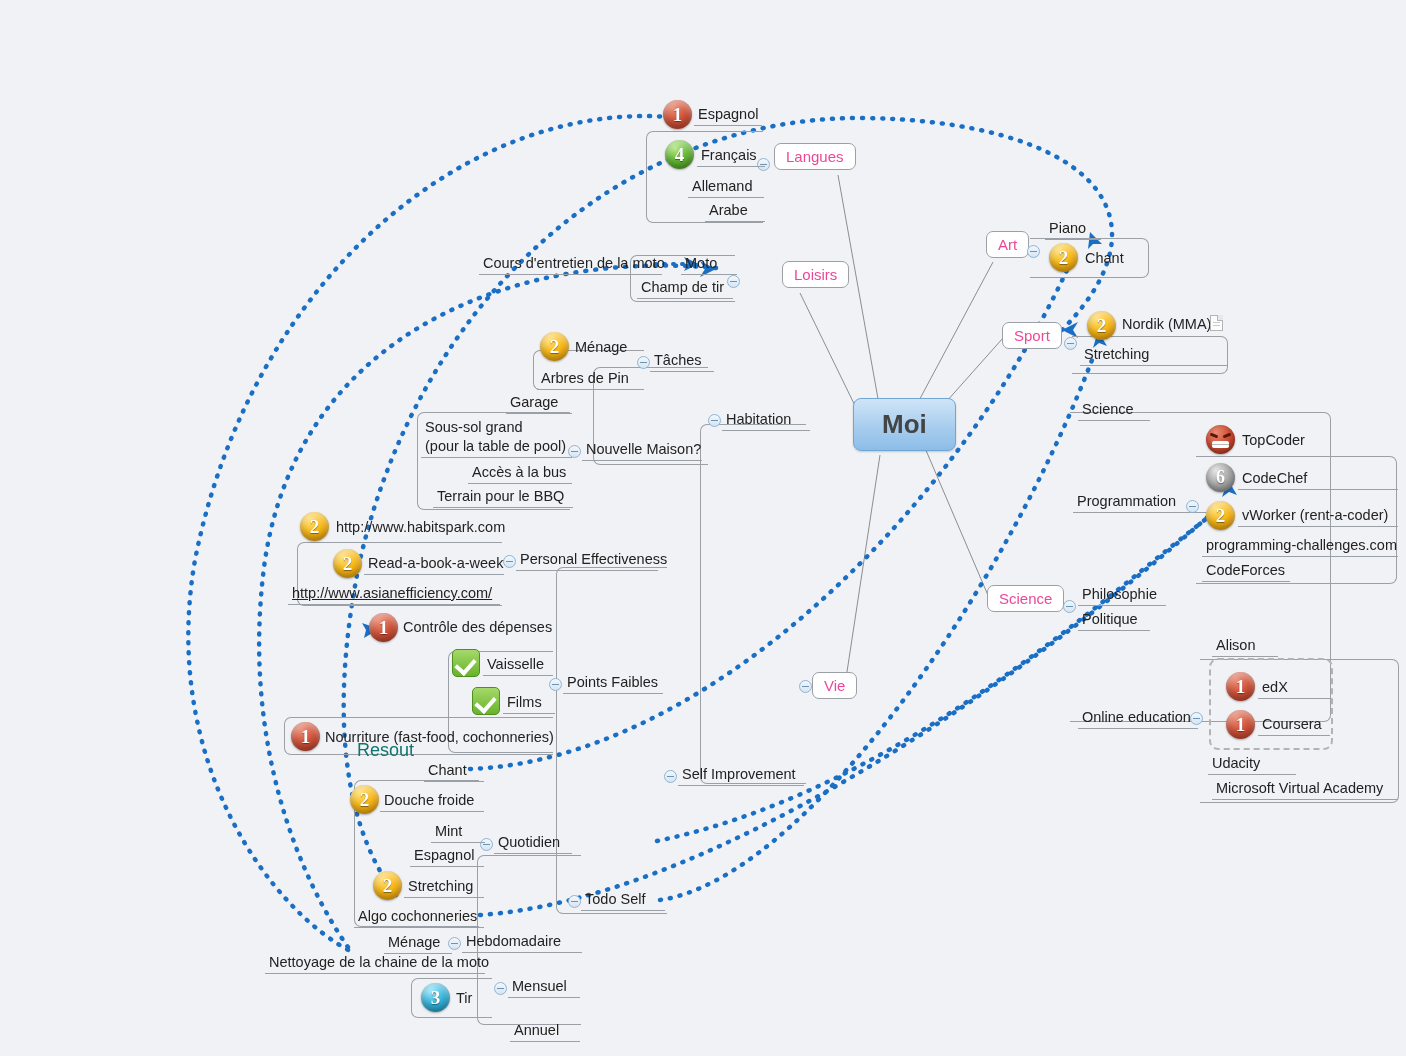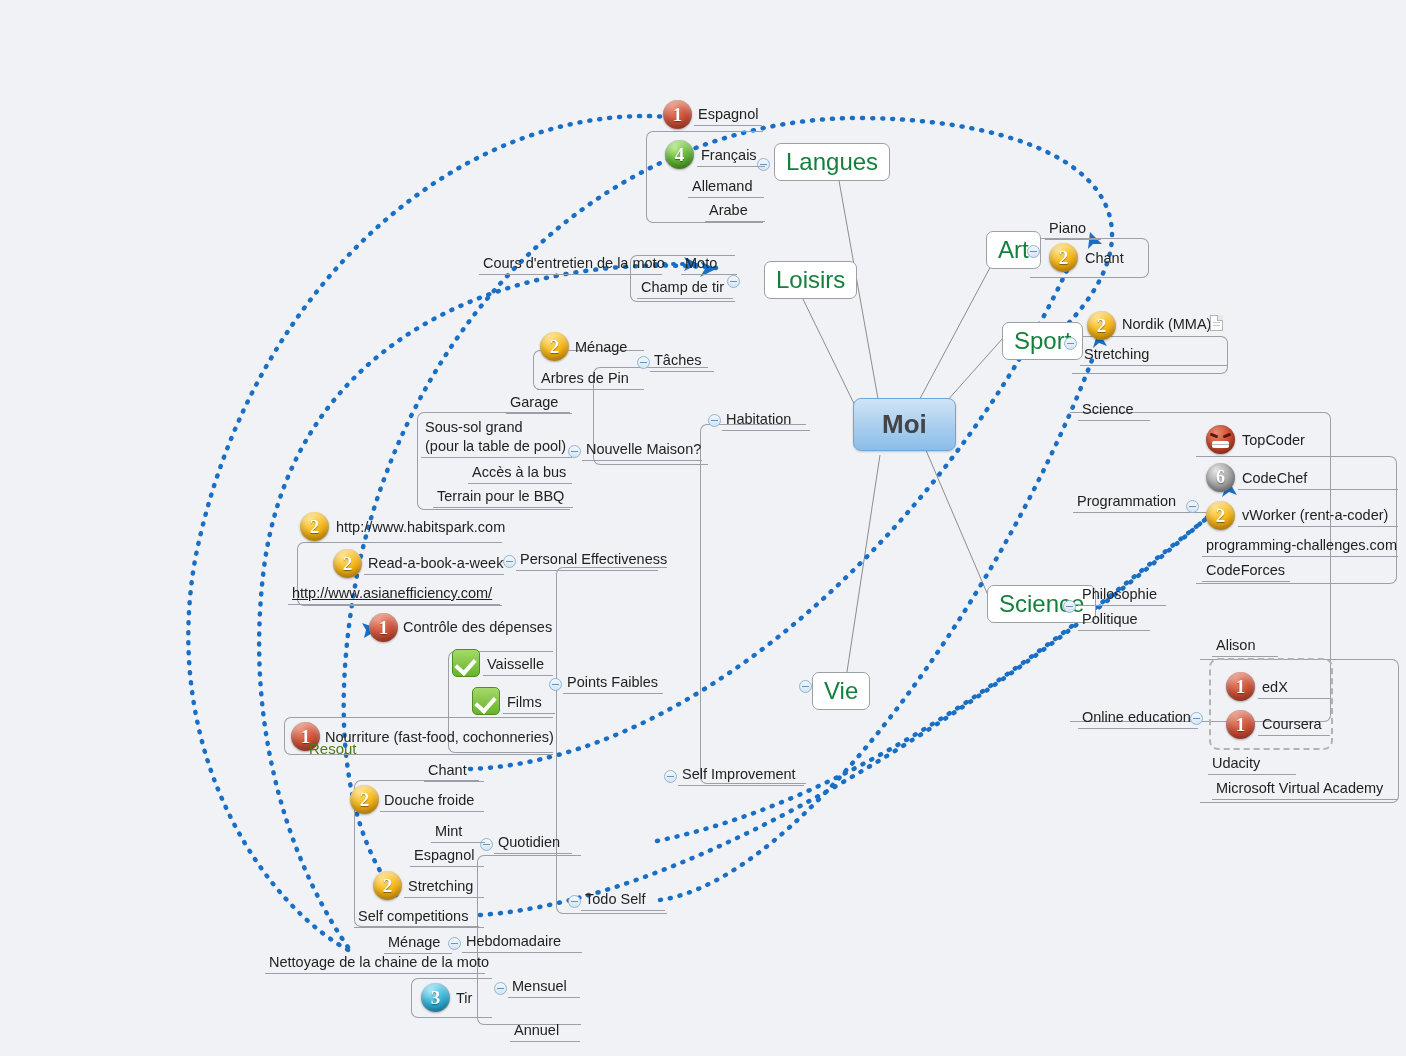--- a/index.html
+++ b/index.html
@@ -27,22 +27,22 @@
     padding:10px 28px;
     box-shadow:0 1px 2px rgba(0,0,0,.18);
   }
 
   
   .main-topic{
     background:#fff;
     border:1px solid #9aa0a6;
     border-radius:7px;
     padding:4px 11px;
-    font-size:24px;
-    color:#15803d;
+    font-size:15px;
+    color:#ec4899;
   }
 
   
   .sub{
     font-size:14.5px;
     color:#222;
     padding:1px 4px 3px 4px;
   }
   .sub.u{border-bottom:1px solid #9aa0a6;}
 
@@ -129,21 +129,21 @@
 
   
   .note{
     position:absolute;width:13px;height:16px;background:#fdfdfd;border:1px solid #b4b4b4;
     box-sizing:border-box;
   }
   .note:before{content:"";position:absolute;right:-1px;top:-1px;width:5px;height:5px;background:#e8e8e8;border-left:1px solid #b4b4b4;border-bottom:1px solid #b4b4b4;}
   .note:after{content:"";position:absolute;left:2px;top:6px;width:7px;height:1px;background:#c9c9c9;box-shadow:0 3px 0 #c9c9c9;}
 
   
-  .rel-label{position:absolute;font-size:15px;color:#4d7c0f;}
+  .rel-label{position:absolute;font-size:18px;color:#0f766e;margin-left:48px;}
 </style>
 </head>
 <body>
 
 <div id="canvas">
 
   <svg class="links" viewBox="0 0 1406 1056">
     <g stroke="#8d8d8d" stroke-width="1" fill="none">
 
       <path d="M 880 410 L 838 175"></path>
@@ -201,21 +201,21 @@
 
   <div class="pri p4" style="left:665px;top:140px;">4</div>
   <div class="node sub u" style="left:697px;top:146px;width:60px;">Français</div>
 
   <div class="node sub u" style="left:688px;top:177px;width:68px;">Allemand</div>
 
   <div class="node sub u" style="left:705px;top:201px;width:52px;">Arabe</div>
 
   <div class="groupbox nb-right" style="left:630px;top:255px;width:104px;height:45px;"></div>
 
-  <div class="node main-topic" style="left:764px;top:261px;text-align:center;">Loisirs</div>
+  <div class="node main-topic" style="left:782px;top:261px;text-align:center;">Loisirs</div>
   <div class="toggle" style="left:727px;top:275px;"></div>
 
   <div class="node sub u" style="left:681px;top:254px;width:48px;">Moto</div>
   <div class="node sub u" style="left:637px;top:278px;width:88px;">Champ de tir</div>
 
   <div class="node sub u" style="left:479px;top:254px;width:175px;">Cours d'entretien de la moto</div>
 
   <div class="groupbox nb-left" style="left:1030px;top:238px;width:118px;height:38px;"></div>
 
   <div class="node main-topic" style="left:986px;top:231px;">Art</div>
@@ -378,21 +378,21 @@
   <div class="pri p2" style="left:350px;top:785px;">2</div>
   <div class="node sub u" style="left:380px;top:791px;width:96px;">Douche froide</div>
 
   <div class="node sub u" style="left:431px;top:822px;width:46px;">Mint</div>
 
   <div class="node sub u" style="left:410px;top:846px;width:66px;">Espagnol</div>
 
   <div class="pri p2" style="left:373px;top:871px;">2</div>
   <div class="node sub u" style="left:404px;top:877px;width:72px;">Stretching</div>
 
-  <div class="node sub u" style="left:354px;top:907px;width:122px;">Self competitions</div>
+  <div class="node sub u" style="left:354px;top:907px;width:122px;">Algo cochonneries</div>
 
   <div class="node sub u" style="left:384px;top:933px;width:60px;">Ménage</div>
 
   <div class="groupbox nb-right" style="left:411px;top:978px;width:80px;height:38px;"></div>
 
   <div class="node sub u" style="left:265px;top:953px;width:212px;">Nettoyage de la chaine de la moto</div>
 
   <div class="pri p3" style="left:421px;top:983px;">3</div>
   <div class="node sub" style="left:452px;top:989px;">Tir</div>
 

